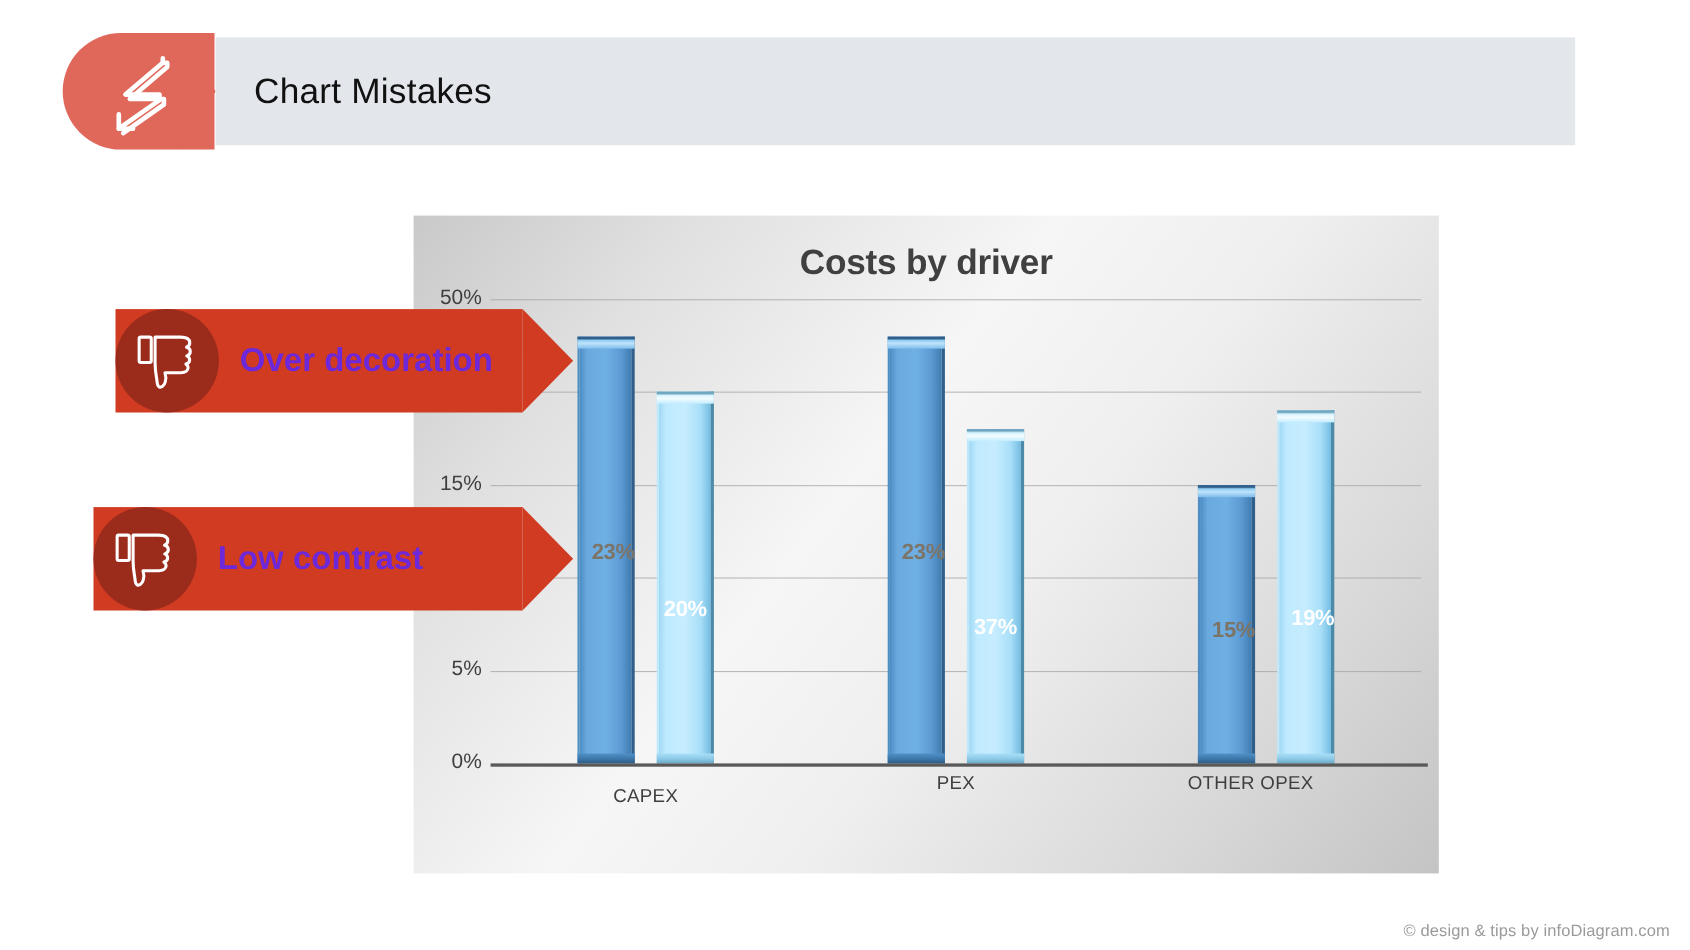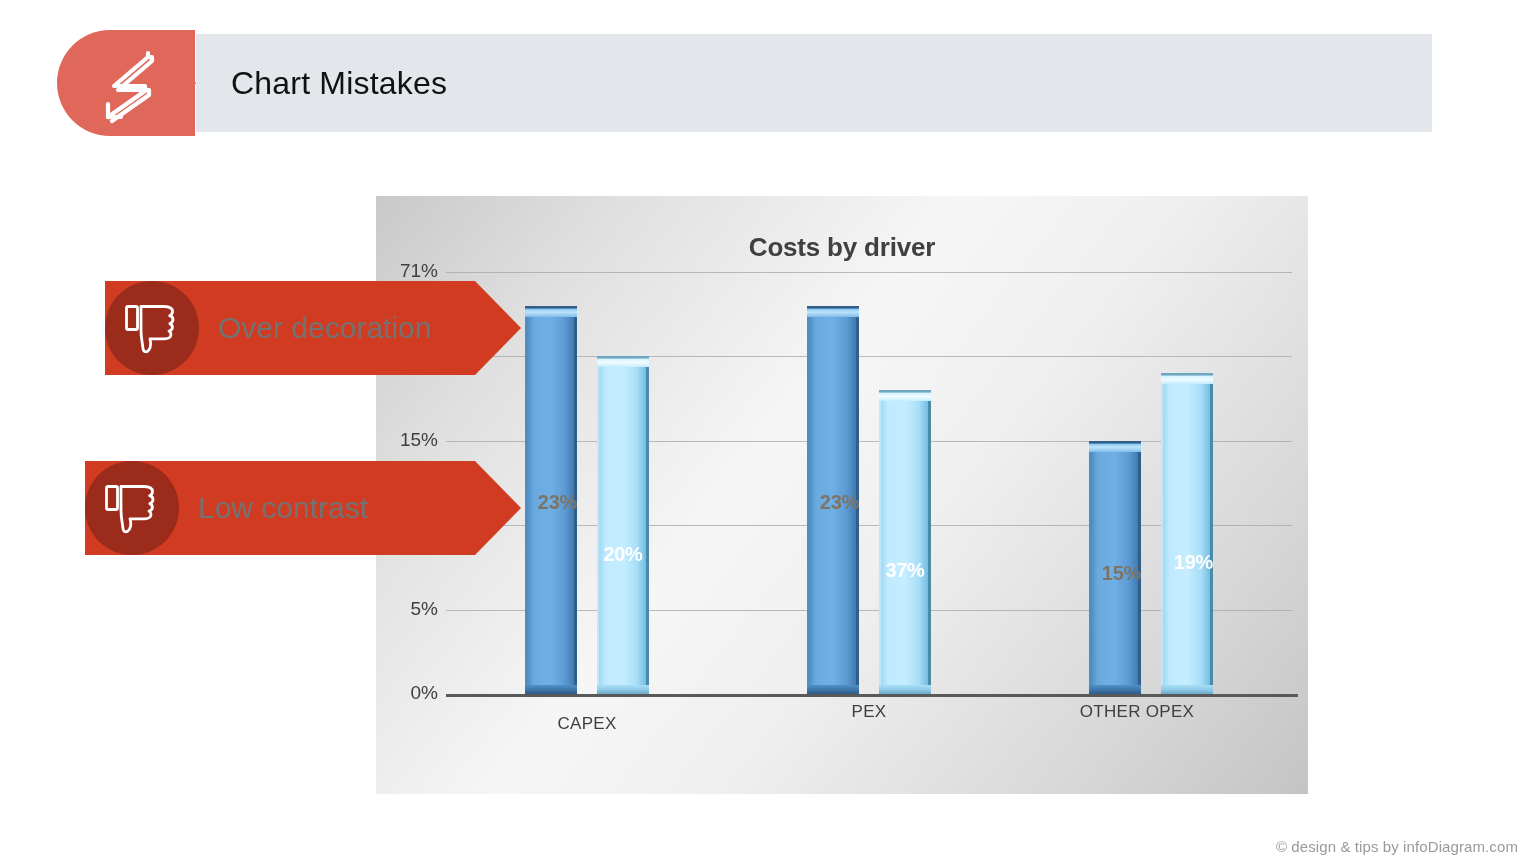--- a/index.html
+++ b/index.html
@@ -80,24 +80,24 @@
                 #c9c9c9 0%,
                 #e0e0e0 18%,
                 #f6f6f6 42%,
                 #efefef 58%,
                 #d8d8d8 82%,
                 #c4c4c4 100%);
   }
   #chart-title {
     position: absolute;
     left: 0;
-    top: 36px;
+    top: 24px;
     width: 932px;
     text-align: center;
-    font-size: 26px;
+    font-size: 32px;
     font-weight: bold;
     color: #404040;
     letter-spacing: -0.2px;
   }
 
   
   #plot {
     position: absolute;
     left: 70px;
     top: 76px;
@@ -283,22 +283,23 @@
     top: 22px;
     width: 56px;
     height: 52px;
   }
   .callout-text {
     position: absolute;
     top: 0;
     height: 96px;
     line-height: 94px;
     font-size: 30px;
-    color: #737373;
+    color: #6d28d9;
     white-space: nowrap;
+    font-weight: bold;
   }
 
   #callout-0 { left: 105px; top: 281px; }
   #callout-0 .callout-bar { width: 370px; }
   #callout-0 .callout-point { left: 370px; }
   #callout-0 .callout-text { left: 113px; }
 
   #callout-1 { left: 85px; top: 461px; }
   #callout-1 .callout-bar { width: 390px; }
   #callout-1 .callout-point { left: 390px; }
@@ -383,21 +384,21 @@
           <div class="bar-label" style="top: 177.719px; text-align: right;">19%</div>
         </div>
       </div>
     <div id="axis-baseline"></div>
   </div>
 
   <div id="ytick-wrap">
       <div class="ytick-label" style="top: 410px;">0%</div>
       <div class="ytick-label" style="top: 325.6px;">5%</div>
       <div class="ytick-label" style="top: 156.8px;">15%</div>
-      <div class="ytick-label" style="top: -12px;">71%</div>
+      <div class="ytick-label" style="top: -12px;">50%</div>
     </div>
 
   <div id="cat-labels">
       <div class="cat-label" style="left: 70px; width: 282px; margin-top: 12px;">CAPEX</div>
       <div class="cat-label" style="left: 352px; width: 282px;">PEX</div>
       <div class="cat-label" style="left: 620px; width: 282px;">OTHER OPEX</div>
     </div>
 
 </div>
 

